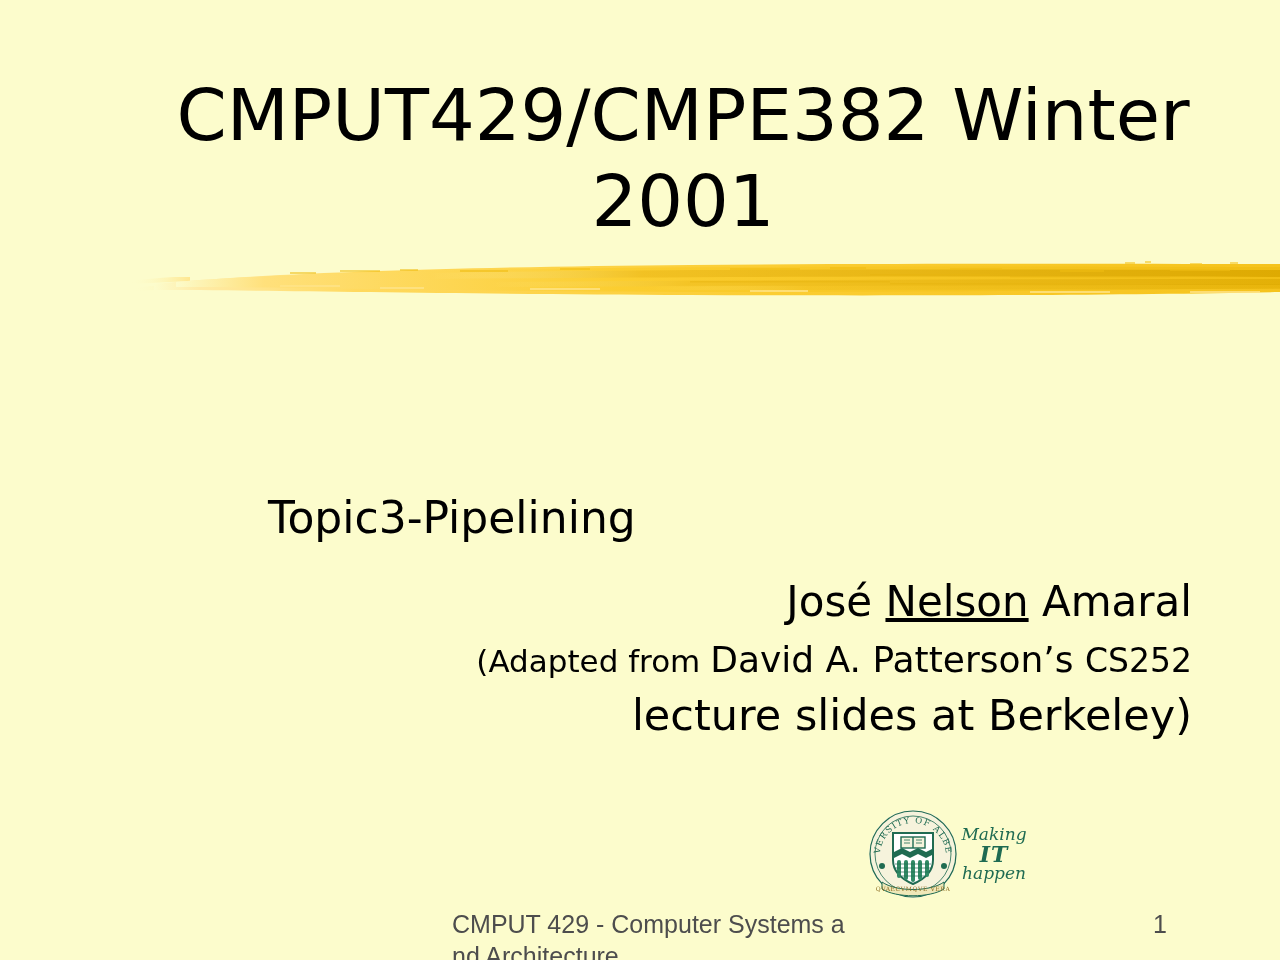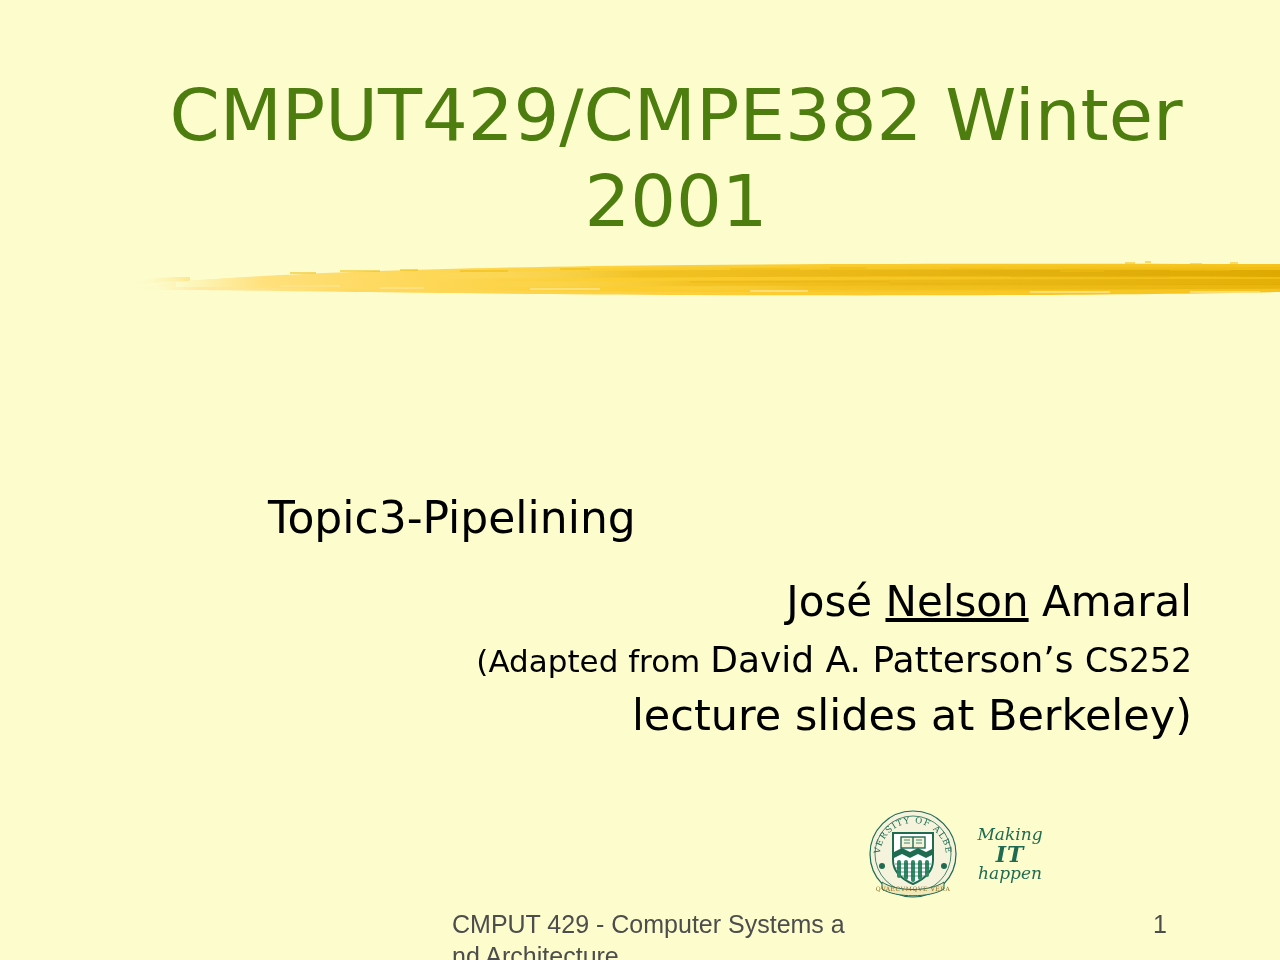--- a/index.html
+++ b/index.html
@@ -17,25 +17,25 @@
     position: relative;
     width: 1280px;
     height: 960px;
     background: #fcfccc;
     overflow: hidden;
   }
 
   
   .title-block {
     position: absolute;
-    left: 156px;
+    left: 163px;
     top: 72px;
     width: 1040px;
     text-align: center;
-    color: #4d7c0f;
+    color: #000000;
     font-family: "DejaVu Sans", sans-serif;
     font-size: 72px;
     line-height: 86px;
     font-weight: normal;
     letter-spacing: 0px;
     white-space: pre-line;
   }
 
   
   .brush {
@@ -94,21 +94,21 @@
     top: 806px;
     width: 342px;
     height: 96px;
     display: flex;
     align-items: center;
   }
   .crest { width: 90px; height: 92px; flex: 0 0 auto; }
   .making-it {
     flex: 0 0 auto;
     width: 68px;
-    margin-left: 18px;
+    margin-left: 2px;
     text-align: center;
     font-family: "DejaVu Serif", serif;
     font-style: italic;
     color: #1f6b52;
     line-height: 1.0;
   }
   .making-it .m1 { font-size: 17px; display: block; }
   .making-it .m2 { font-size: 22px; font-weight: bold; display: block; letter-spacing: 1px; }
   .making-it .m3 { font-size: 17px; display: block; }
   .cs-banner {

